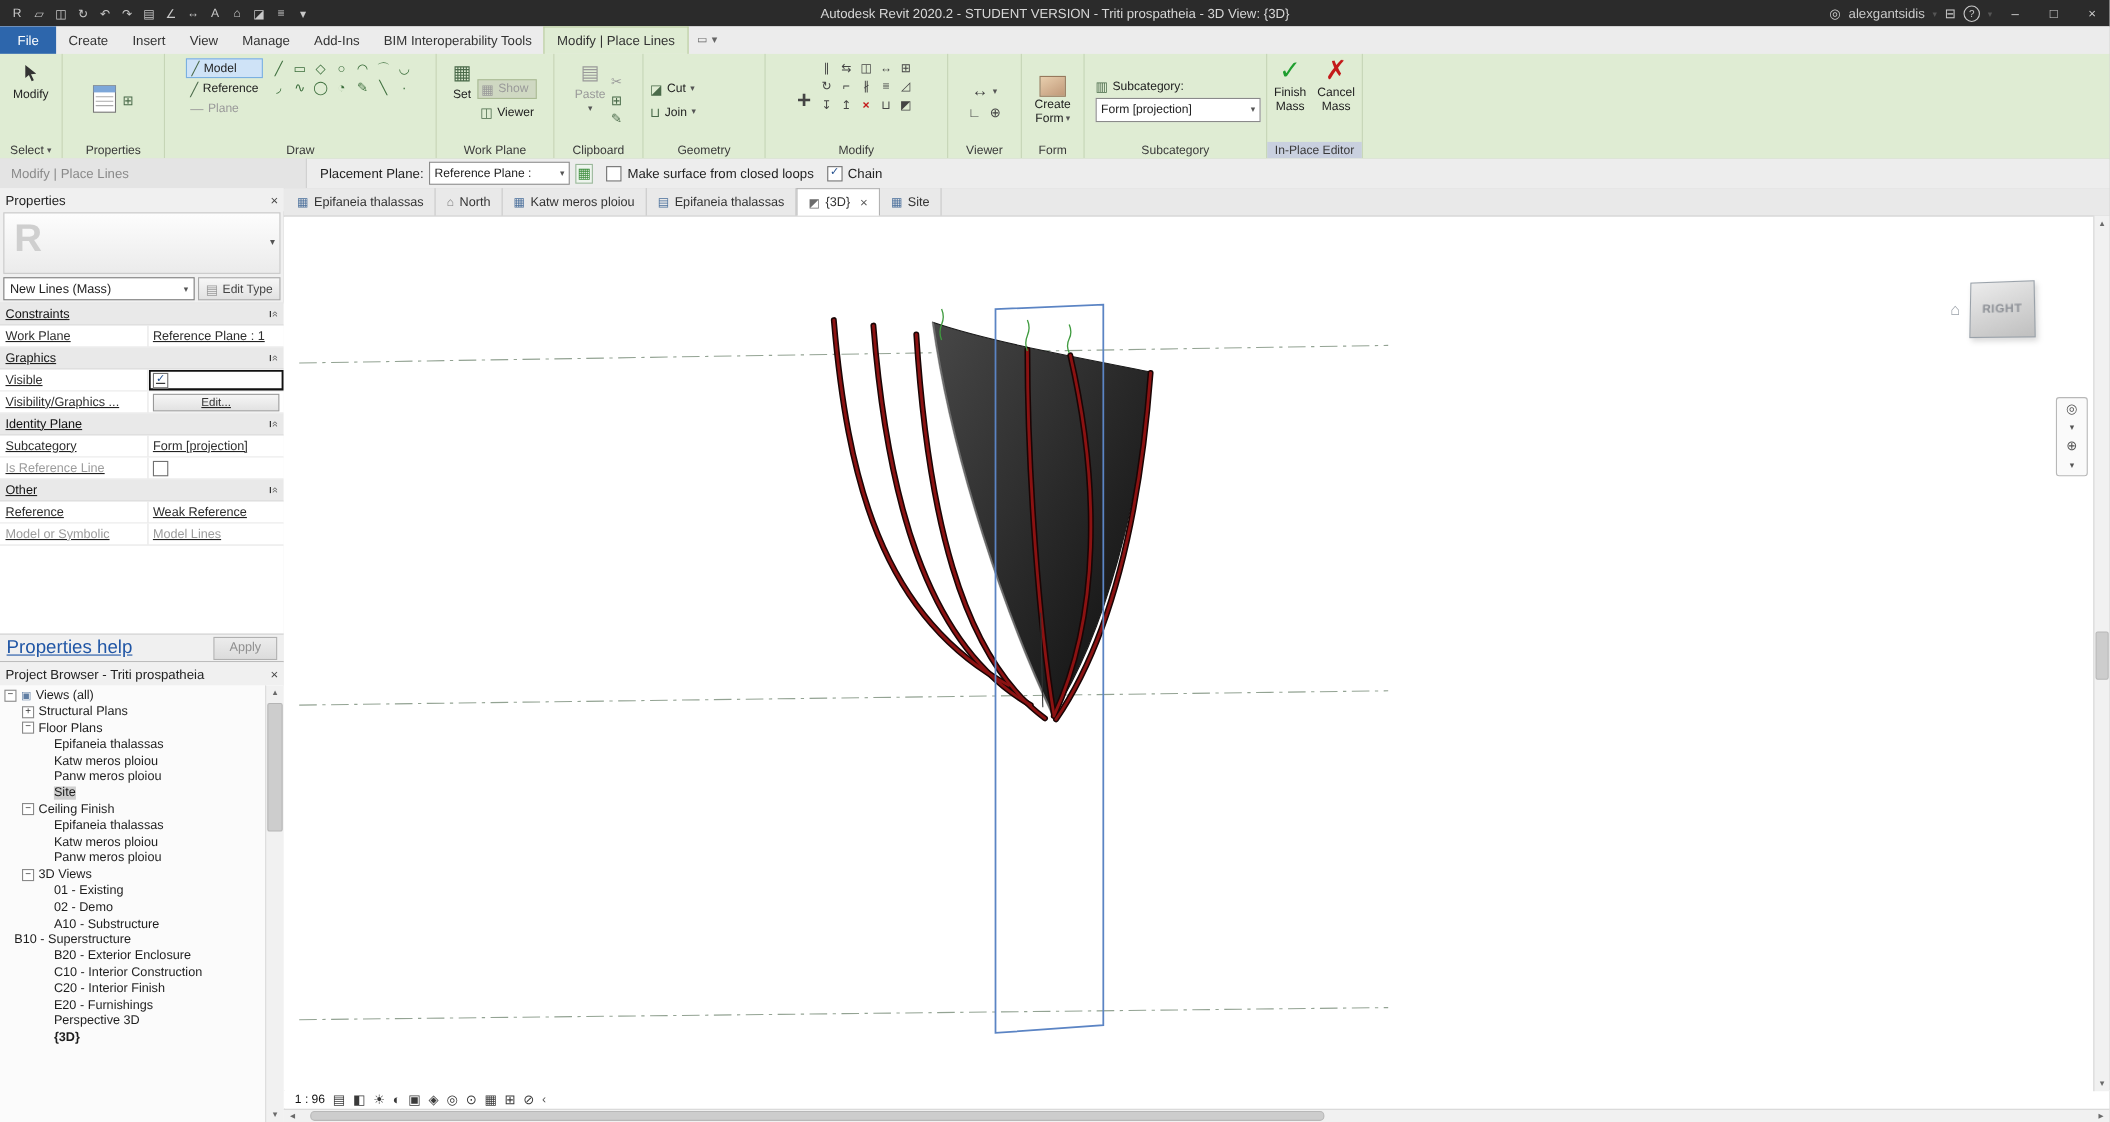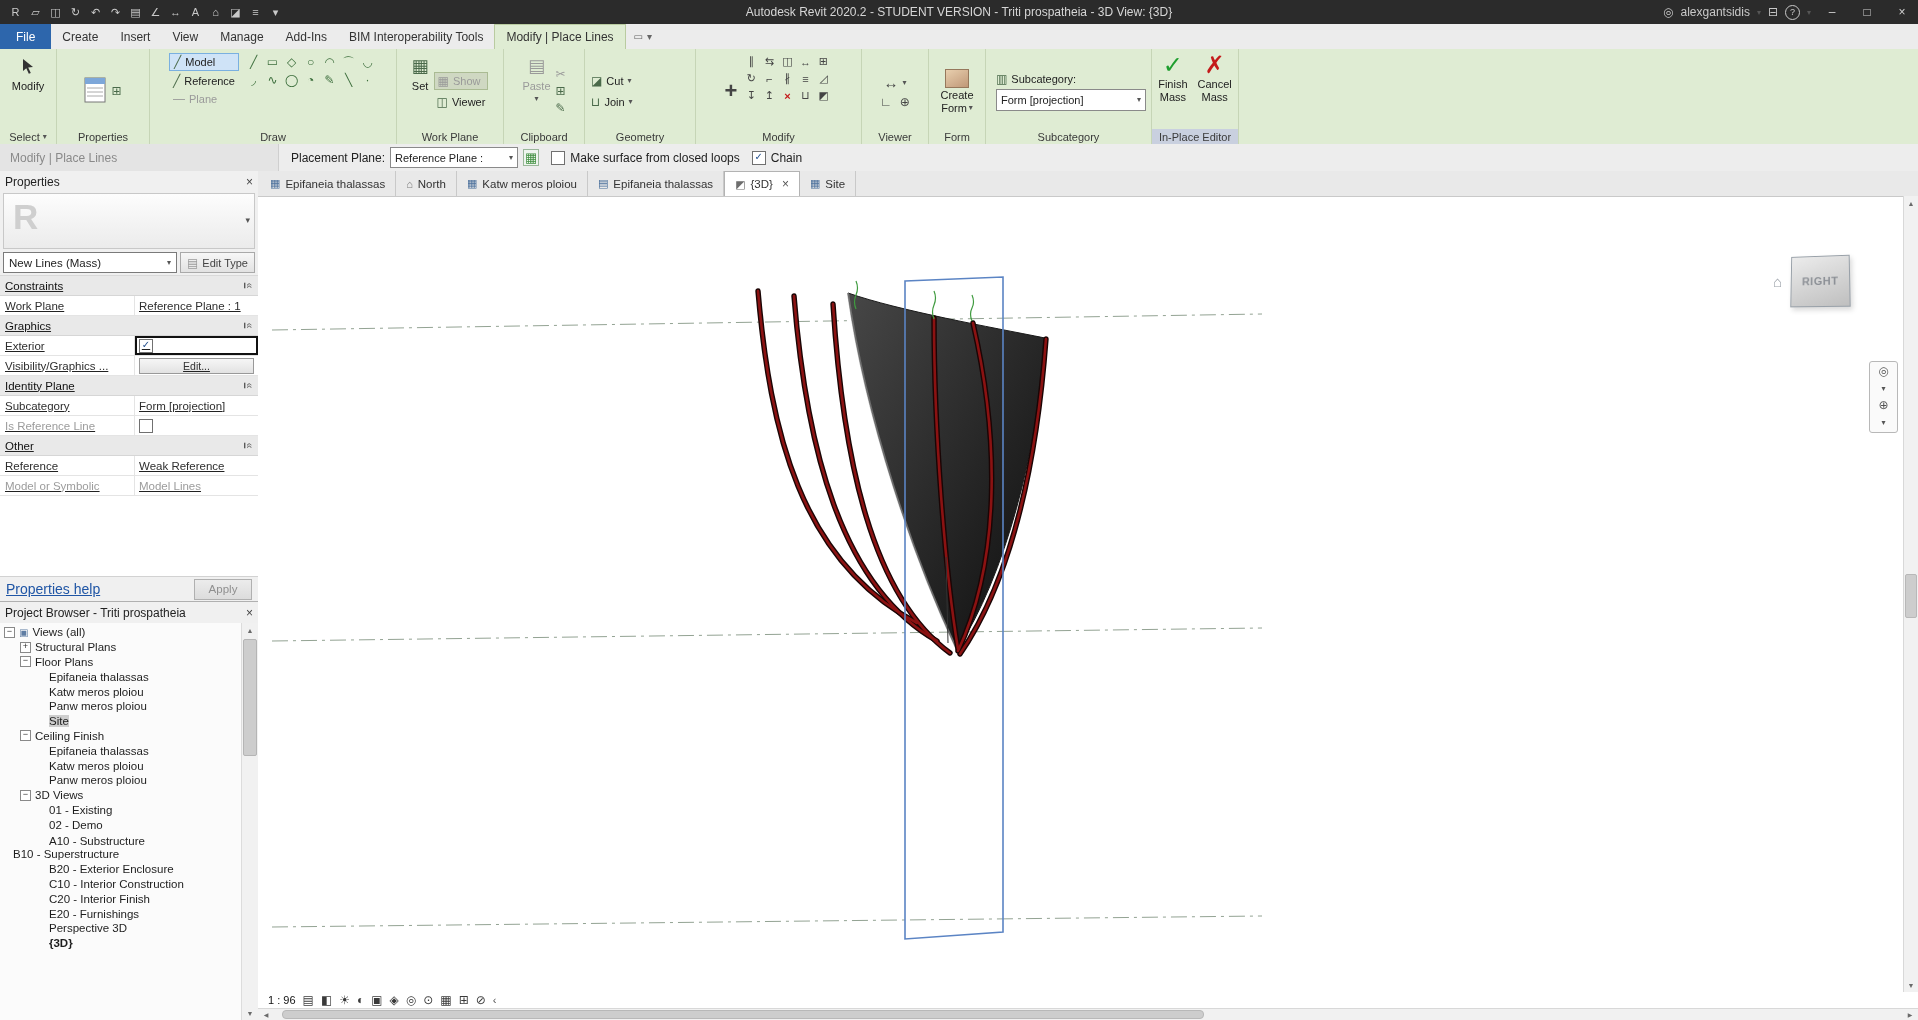--- a/index.html
+++ b/index.html
@@ -72,21 +72,21 @@
   #pgrid{flex:1;background:#fff;overflow:hidden;border-top:1px solid #d9d9d9;text-decoration:underline;}
   .psection{height:19px;background:#e9e9e9;border-bottom:1px solid #d6d6d6;display:flex;align-items:center;padding:0 5px;font-size:11.5px;color:#111;}
   .sec-chev{margin-left:auto;display:inline-block;transform:rotate(90deg);font-size:10px;color:#666;}
   .prow{height:19px;display:flex;border-bottom:1px solid #e4e4e4;background:#fff;font-size:11.5px;}
   .plabel{width:124px;display:flex;align-items:center;padding:0 5px;border-right:1px solid #e4e4e4;color:#2e2e2e;white-space:nowrap;overflow:hidden;}
   .pvalue{flex:1;display:flex;align-items:center;padding:0 4px;color:#2e2e2e;position:relative;}
   .pvalue.focus{box-shadow:inset 0 0 0 2px #111;}
   .prow.dis .plabel,.prow.dis .pvalue{color:#9c9c9c;}
   .mini-btn{flex:1;height:14px;border:1px solid #999;background:linear-gradient(#f6f6f6,#e2e2e2);font-size:10.5px;display:grid;place-items:center;color:#333;}
   .pal-footer{height:24px;display:flex;align-items:center;padding:0 6px;background:#f0f0f0;border-top:1px solid #d2d2d2;}
-  #props-help{color:#1f55a5;text-decoration:underline;font-size:14px;}
+  #props-help{color:#1f55a5;text-decoration:underline;font-size:17px;}
   #apply-btn{margin-left:auto;width:56px;height:19px;border:1px solid #b0b0b0;background:linear-gradient(#ececec,#dcdcdc);color:#8f8f8f;display:grid;place-items:center;font-size:11.5px;}
   
   #project-browser{flex:1;min-height:0;display:flex;flex-direction:column;}
   #tree-wrap{flex:1;position:relative;background:#fbfbfb;overflow:hidden;}
   #tree{position:absolute;left:0;top:2px;right:16px;}
   .trow{height:14.8px;display:flex;align-items:center;gap:4px;font-size:11.5px;color:#1d1d1d;white-space:nowrap;}
   .xp{width:9px;height:9px;border:1px solid #898989;background:#fff;font-size:9px;line-height:7px;text-align:center;color:#333;flex:none;}
   .xp-sp{width:9px;flex:none;}
   .node-ic{color:#5f7da3;font-size:10px;}
   .tlabel.sel{background:#cecece;}
@@ -455,21 +455,21 @@
             <div class="plabel">Work Plane</div>
             <div class="pvalue">
               <span>Reference Plane : 1</span>
             </div>
           </div>
           <div class="psection">
             <span>Graphics</span>
             <span class="sec-chev">«</span>
           </div>
           <div class="prow">
-            <div class="plabel">Exterior</div>
+            <div class="plabel">Visible</div>
             <div class="pvalue focus">
               <span class="cb">✓</span>
             </div>
           </div>
           <div class="prow">
             <div class="plabel">Visibility/Graphics ...</div>
             <div class="pvalue">
               <span class="mini-btn">Edit...</span>
             </div>
           </div>

